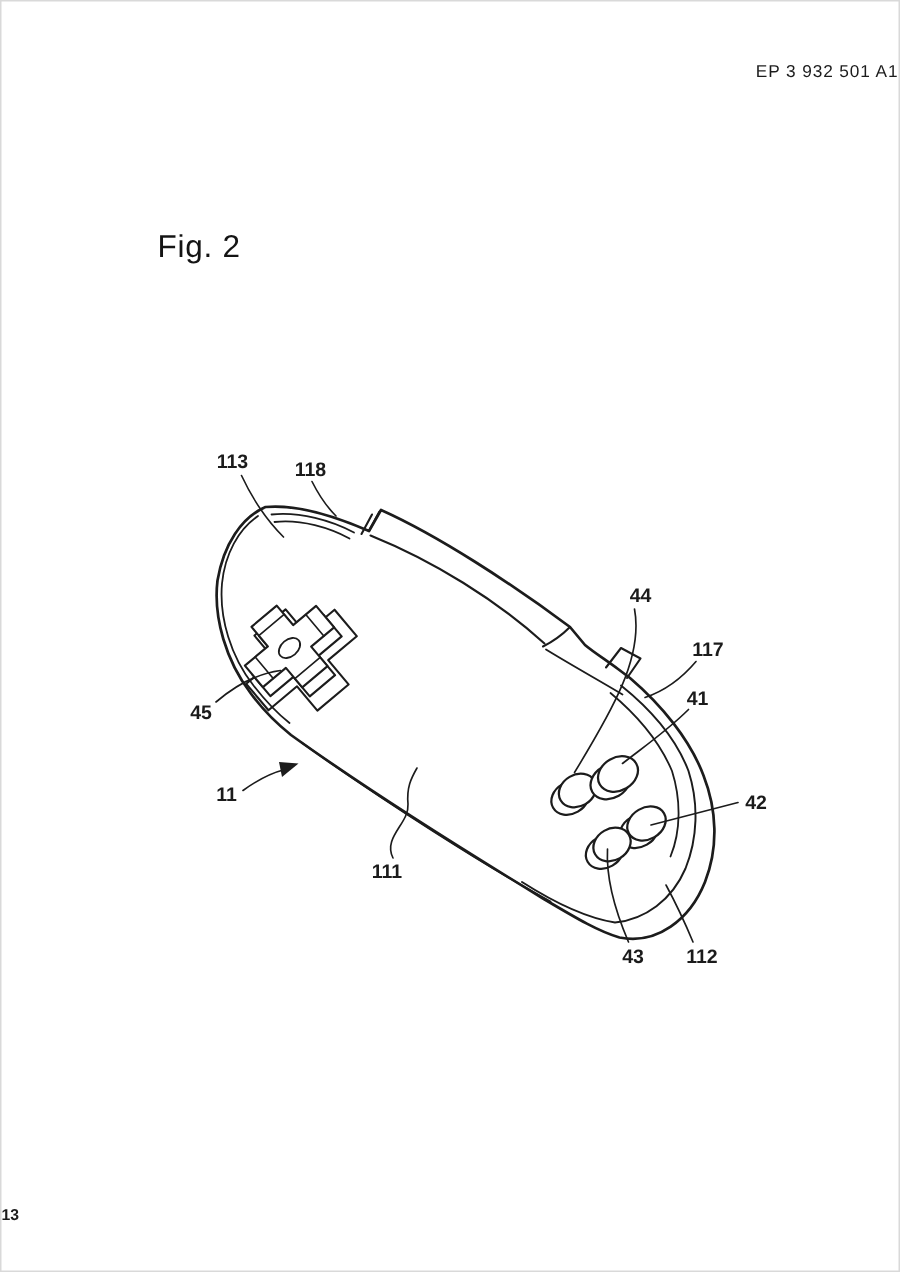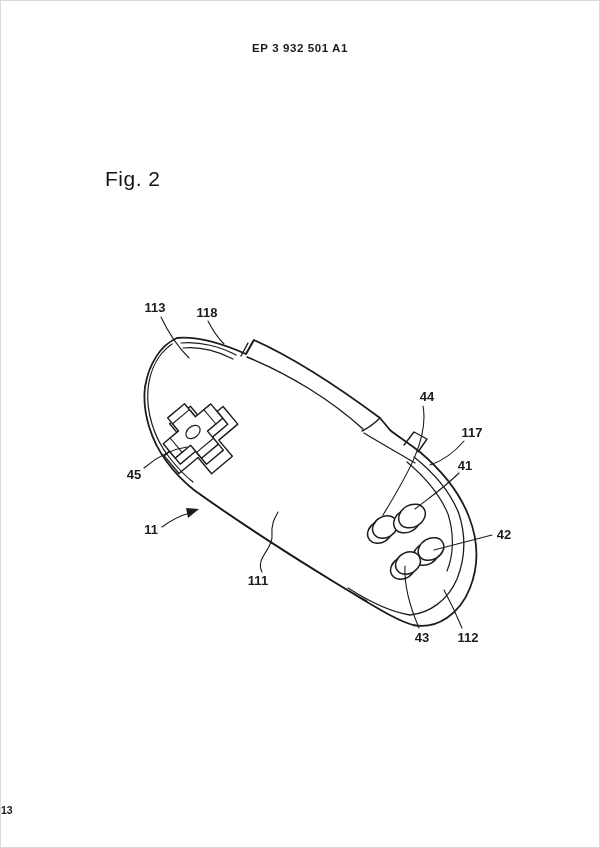--- a/index.html
+++ b/index.html
@@ -9,26 +9,26 @@
     margin:0 auto;
     background:#ffffff;
     border:1px solid #d9d9d9;
     box-sizing:border-box;
     font-family:"Liberation Sans", sans-serif;
     color:#1b1b1b;
     overflow:hidden;
   }
   .header{
     position:absolute;top:41px;left:0;width:100%;
-    text-align:center;
-    font-size:11.5px;font-weight:bold;letter-spacing:0.6px;
+    text-align:right;
+    font-size:11.5px;font-weight:normal;letter-spacing:0.6px;
     color:#1b1b1b;
   }
   .fig-caption{
-    position:absolute;top:166px;left:104px;
+    position:absolute;top:152px;left:104px;
     font-size:21px;font-weight:500;letter-spacing:0.5px;
     color:#141414;
   }
   .footer{
     position:absolute;top:803px;left:0;width:100%;
     text-align:left;
     font-size:10.5px;font-weight:bold;
     color:#1b1b1b;
   }
   svg.drawing{position:absolute;top:0;left:0;}

